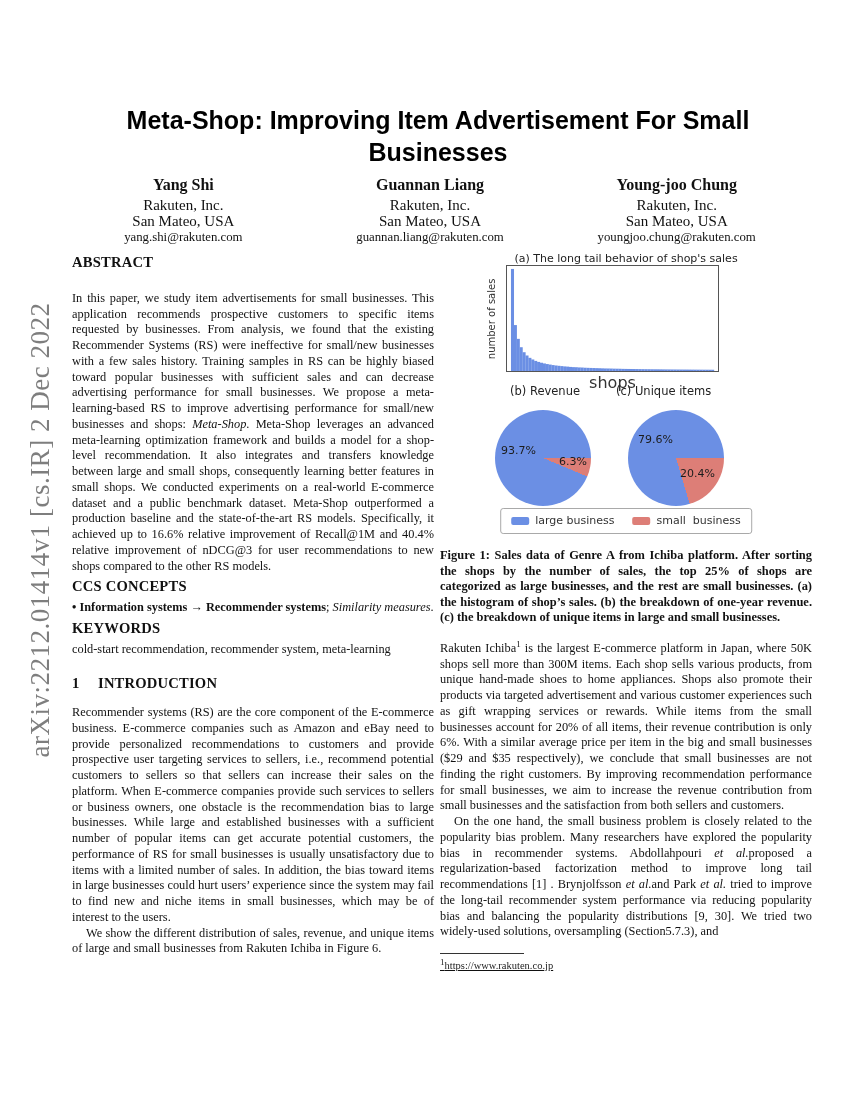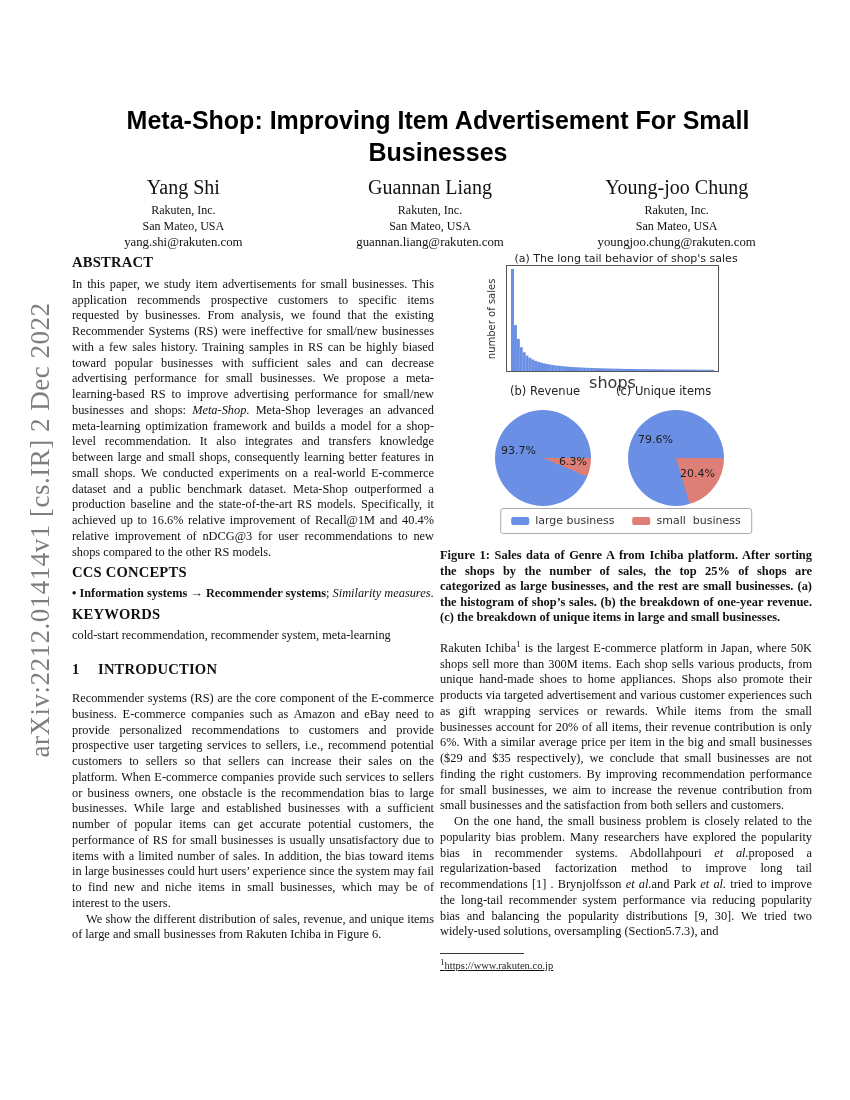--- a/index.html
+++ b/index.html
@@ -9,30 +9,30 @@
 
   .arxiv-strip { position:absolute; left:40px; top:530px;
       transform:translate(-50%,-50%) rotate(-90deg); white-space:nowrap;
       font-family:"Liberation Serif", serif; font-size:27px; color:#7e7e7e; letter-spacing:0.5px; }
 
   .paper-title { position:absolute; top:104px; left:13px; width:100%; text-align:center;
       font-family:"Liberation Sans", sans-serif; font-weight:bold; font-size:25px; line-height:32px; color:#000; }
 
   .authors-row { position:absolute; top:176px; left:60px; width:740px; display:flex; }
   .author-block { flex:1; text-align:center; }
-  .author-name { font-size:20px; margin-bottom:3px; }
-  .author-line { font-size:12px; line-height:16px; }
+  .author-name { font-size:16px; margin-bottom:3px;font-weight:bold; }
+  .author-line { font-size:15px; line-height:16px; }
   .author-email { font-size:12.8px; line-height:17px; }
 
   .col { position:absolute; text-align:justify; font-size:12.35px; line-height:15.75px; }
   .col-left  { left:72px;  top:255px; width:362px; }
   .col-right { left:440px; top:248px; width:372px; }
 
   .sec-head { font-weight:bold; font-size:14.6px; text-align:left; letter-spacing:0.2px; }
-  .sp-abs   { margin-bottom:6px; }
+  .sp-abs   { margin-bottom:20px; }
   .sec-head.mt { margin-top:5px; }
   .intro-head { margin-top:19px; margin-bottom:13px; }
   .intro-num { display:inline-block; width:26px; }
   .para-indent { text-indent:14px; }
   .ccs-line { margin-top:5px; }
   .kw-line { margin-top:5px; text-align:left; }
 
   
   .figure-zone { position:relative; width:372px; height:300px; }
   .fig-sans { font-family:"DejaVu Sans","Liberation Sans",sans-serif; color:#333; }

